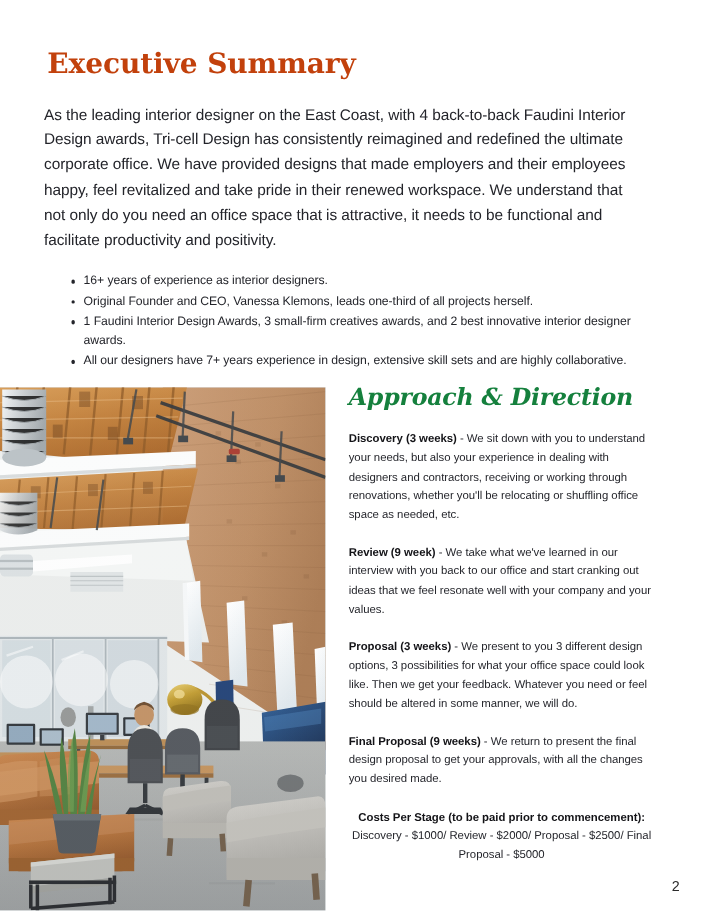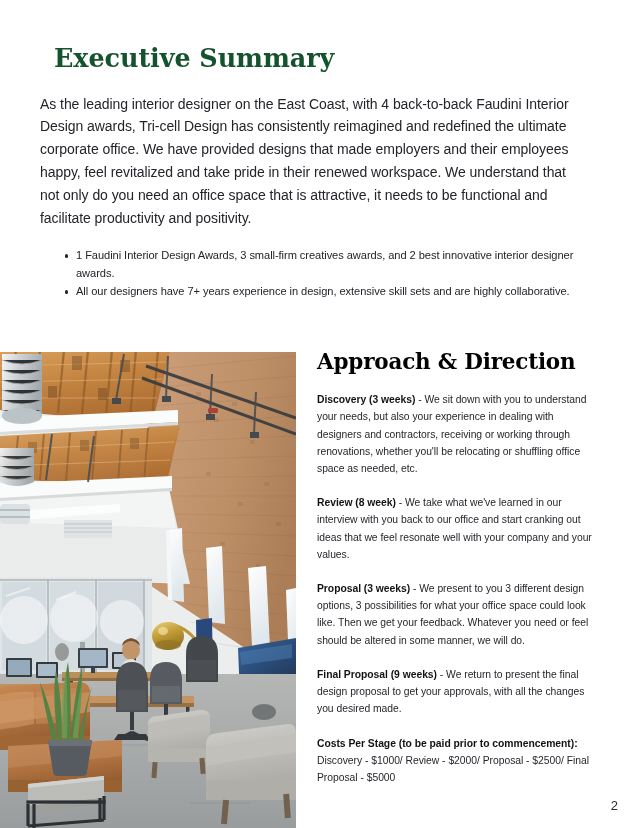--- a/index.html
+++ b/index.html
@@ -24,22 +24,22 @@
     left: 40px;
     top: 44px;
     width: 540px;
   }
   .section-title {
     font-family: "DejaVu Serif", "Liberation Serif", serif;
     font-weight: 700;
     font-size: 25.5px;
     line-height: 1.12;
     letter-spacing: -0.1px;
-    color: #14532d;
-    margin: 0 0 20px 14px;
+    color: #c2410c;
+    margin: 0 0 20px 3px;
     white-space: nowrap;
   }
   .body-para {
     font-size: 14px;
     line-height: 1.63;
     color: #23242a;
     margin: 0 0 18px 0;
     letter-spacing: -0.06px;
   }
   .body-para:last-child { margin-bottom: 0; }
@@ -87,32 +87,33 @@
     left: 317px;
     top: 350px;
     width: 278px;
   }
   .col-title {
     font-family: "DejaVu Serif", "Liberation Serif", serif;
     font-weight: 700;
     font-size: 21.5px;
     line-height: 1.12;
     letter-spacing: -0.2px;
-    color: #000000;
+    color: #15803d;
     margin: 0 0 17px 0;
     white-space: nowrap;
+    font-style: italic;
   }
   .stage {
     font-size: 10.35px;
     line-height: 1.665;
     color: #25262c;
     margin: 0 0 17px 0;
     letter-spacing: -0.03px;
   }
-  .stage:last-child { margin-bottom: 0; }
+  .stage:last-child { margin-bottom: 0; text-align: center; }
   .stage b { font-weight: 700; color: #131317; }
 
   
   .page-number {
     position: absolute;
     right: 22px;
     bottom: 16px;
     font-size: 13px;
     color: #2b2b2b;
     line-height: 1;
@@ -123,20 +124,22 @@
 
 <div class="page">
 
   <div class="top-section">
     <h1 class="section-title">Executive Summary</h1>
 
     <p class="body-para">As the leading interior designer on the East Coast, with 4 back-to-back Faudini Interior Design awards, Tri-cell Design has consistently reimagined and redefined the ultimate corporate office. We have provided designs that made employers and their employees happy, feel revitalized and take pride in their renewed workspace. We understand that not only do you need an office space that is attractive, it needs to be functional and facilitate productivity and positivity.</p>
 
 
     <ul class="bullets">
+      <li>16+ years of experience as interior designers.</li>
+      <li>Original Founder and CEO, Vanessa Klemons, leads one-third of all projects herself.</li>
       <li>1 Faudini Interior Design Awards, 3 small-firm creatives awards, and 2 best innovative interior designer awards.</li>
       <li>All our designers have 7+ years experience in design, extensive skill sets and are highly collaborative.</li>
     </ul>
   </div>
 
   <div class="photo">
     <svg viewBox="0 0 296 476" preserveAspectRatio="xMidYMid slice">
       <defs>
         <linearGradient id="woodG" x1="0" y1="0" x2="0.4" y2="1">
           <stop offset="0" stop-color="#d79a52"></stop>
@@ -493,21 +496,21 @@
   </div>
 
   <div class="right-col">
     <h2 class="col-title">Approach &amp; Direction</h2>
 
     <p class="stage">
       <b>Discovery (3 weeks)</b><span> - We sit down with you to understand your needs, but also your experience in dealing with designers and contractors, receiving or working through renovations, whether you'll be relocating or shuffling office space as needed, etc.</span>
     </p>
 
     <p class="stage">
-      <b>Review (8 week)</b><span> - We take what we've learned in our interview with you back to our office and start cranking out ideas that we feel resonate well with your company and your values.</span>
+      <b>Review (9 week)</b><span> - We take what we've learned in our interview with you back to our office and start cranking out ideas that we feel resonate well with your company and your values.</span>
     </p>
 
     <p class="stage">
       <b>Proposal (3 weeks)</b><span> - We present to you 3 different design options, 3 possibilities for what your office space could look like. Then we get your feedback. Whatever you need or feel should be altered in some manner, we will do.</span>
     </p>
 
     <p class="stage">
       <b>Final Proposal (9 weeks)</b><span> - We return to present the final design proposal to get your approvals, with all the changes you desired made.</span>
     </p>
 

